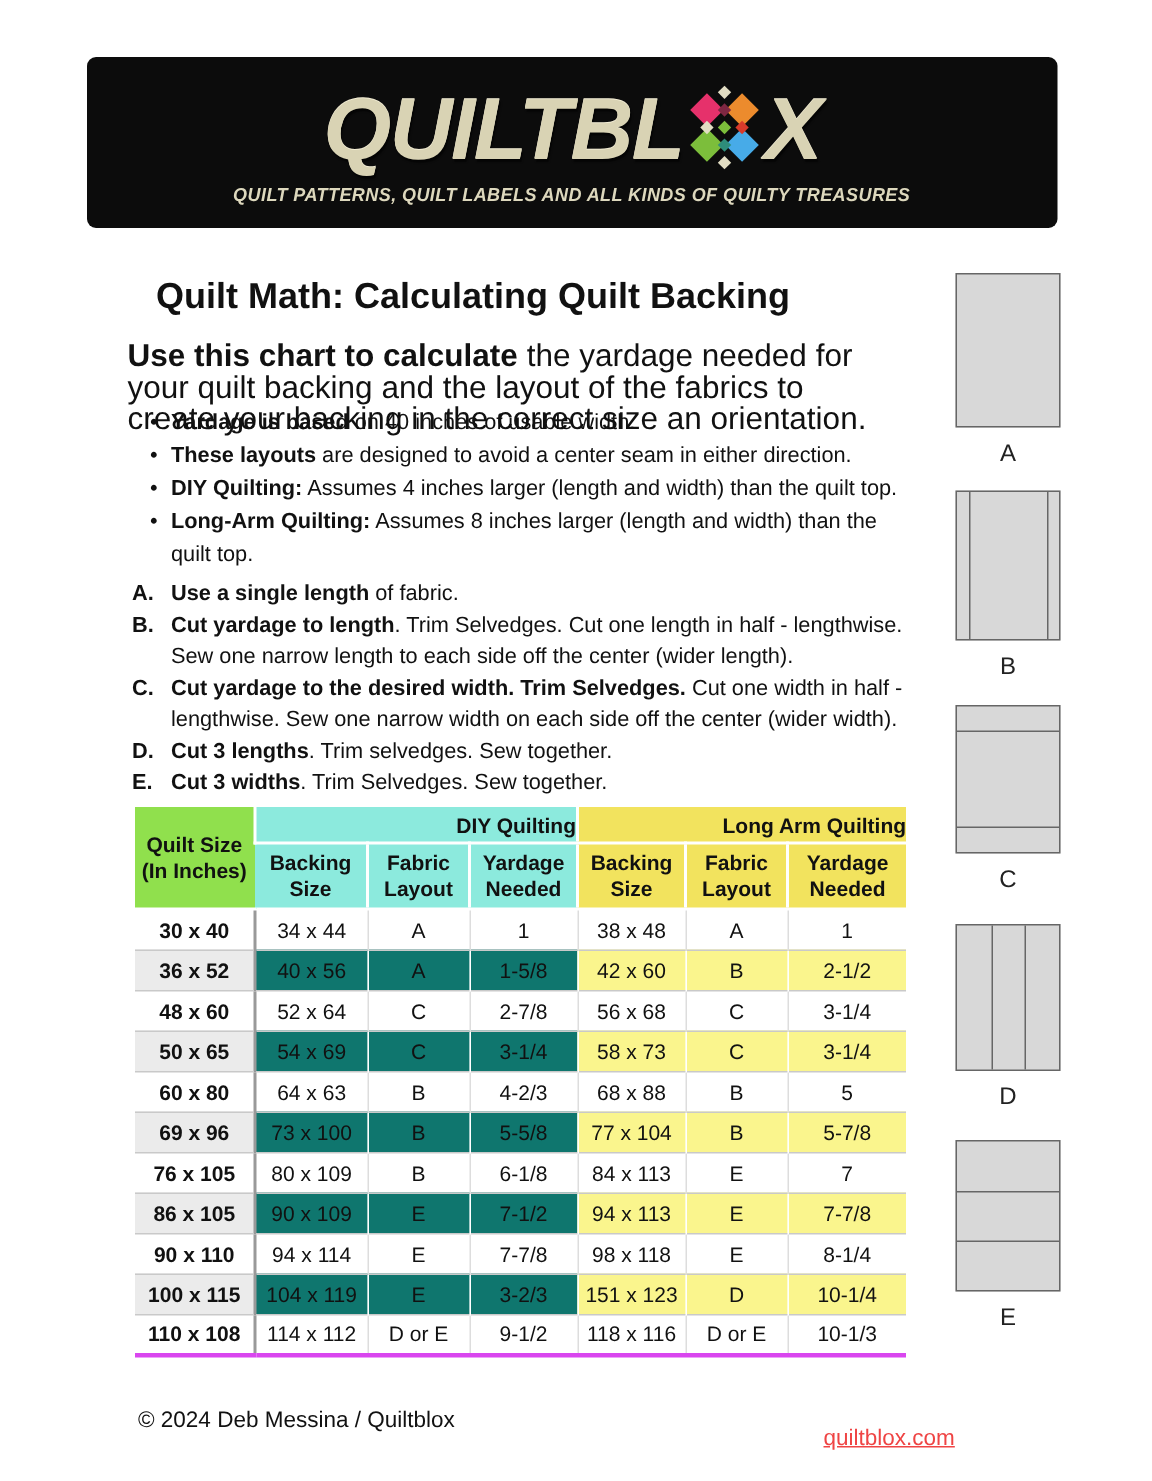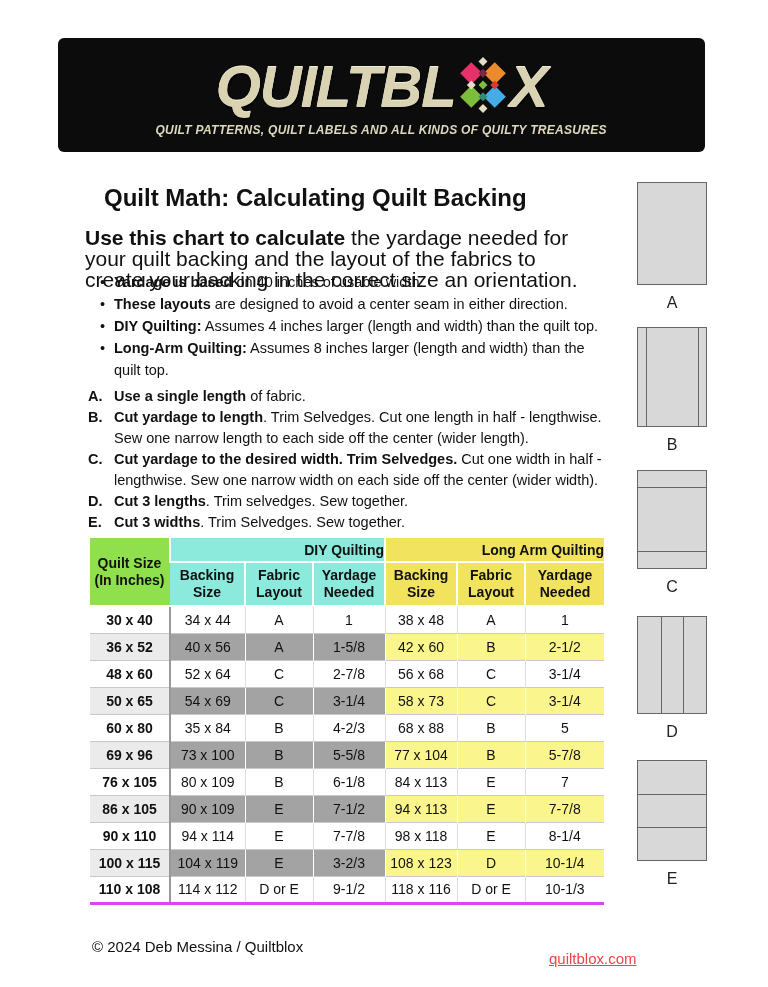--- a/index.html
+++ b/index.html
@@ -53,21 +53,21 @@
   .qtable .sub.la  { background:#f2e35e; }
   .qtable thead th { border-left:2px solid #fff; border-bottom:2px solid #fff; }
   .qtable thead th:first-child { border-left:none; }
   .qtable tbody td { height:27px; border-top:1px solid #c9c9c9; border-right:1px solid #ddd; background:#fff; }
   .qtable tbody tr:first-child td { border-top:none; }
   .qtable tbody tr:last-child td { border-bottom:3px solid #d946ef;margin-top:12px; }
   .qtable tbody td:last-child { border-right:none; }
   .qtable td.qs { font-weight:bold; border-right:2px solid #999; }
   .qtable tr.hl td { border-right-color:#fff; }
   .qtable tr.hl td.qs { background:#ebebeb; border-right-color:#999; }
-  .qtable tr.hl td.diy { background:#a3a3a3; }
+  .qtable tr.hl td.diy { background:#0f766e; }
   .qtable tr.hl td.la  { background:#faf58d; }
 
   
   .diagram { position:absolute; left:637px; width:70px; text-align:center; }
   .diagram .rect { position:relative; width:70px; background:#d8d8d8; border:1px solid #666; }
   .diagram .v { position:absolute; top:0; bottom:0; width:1px; background:#666; }
   .diagram .h { position:absolute; left:0; right:0; height:1px; background:#666; }
   .diagram .dlabel { margin-top:9px; font-size:16px; color:#222; }
 
   
@@ -193,21 +193,21 @@
           <td class="qs">50 x 65</td>
           <td class="diy">54 x 69</td>
           <td class="diy">C</td>
           <td class="diy">3-1/4</td>
           <td class="la">58 x 73</td>
           <td class="la">C</td>
           <td class="la">3-1/4</td>
         </tr>
         <tr>
           <td class="qs">60 x 80</td>
-          <td class="diy">35 x 84</td>
+          <td class="diy">64 x 63</td>
           <td class="diy">B</td>
           <td class="diy">4-2/3</td>
           <td class="la">68 x 88</td>
           <td class="la">B</td>
           <td class="la">5</td>
         </tr>
         <tr class="hl">
           <td class="qs">69 x 96</td>
           <td class="diy">73 x 100</td>
           <td class="diy">B</td>
@@ -241,21 +241,21 @@
           <td class="diy">7-7/8</td>
           <td class="la">98 x 118</td>
           <td class="la">E</td>
           <td class="la">8-1/4</td>
         </tr>
         <tr class="hl">
           <td class="qs">100 x 115</td>
           <td class="diy">104 x 119</td>
           <td class="diy">E</td>
           <td class="diy">3-2/3</td>
-          <td class="la">108 x 123</td>
+          <td class="la">151 x 123</td>
           <td class="la">D</td>
           <td class="la">10-1/4</td>
         </tr>
         <tr>
           <td class="qs">110 x 108</td>
           <td class="diy">114 x 112</td>
           <td class="diy">D or E</td>
           <td class="diy">9-1/2</td>
           <td class="la">118 x 116</td>
           <td class="la">D or E</td>

